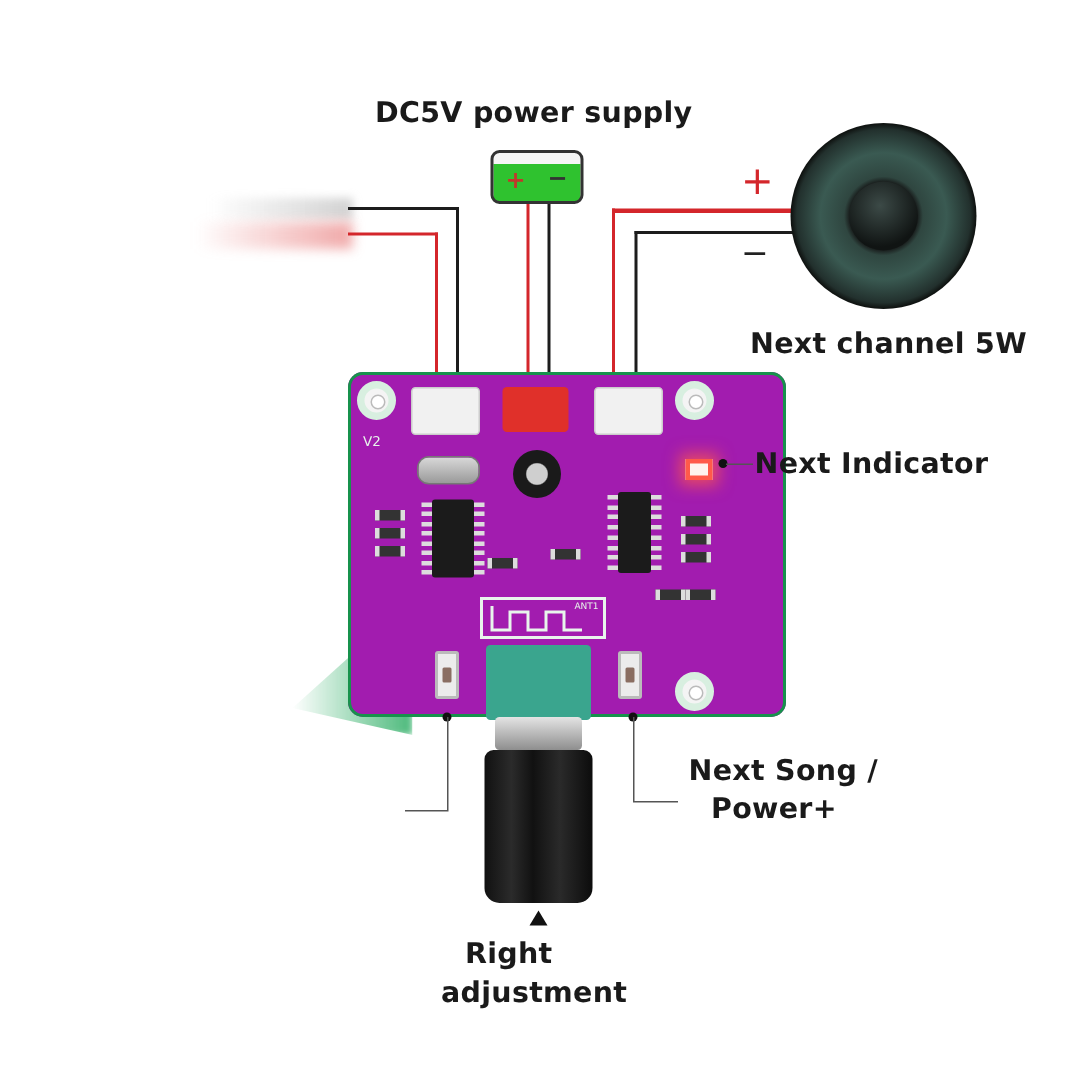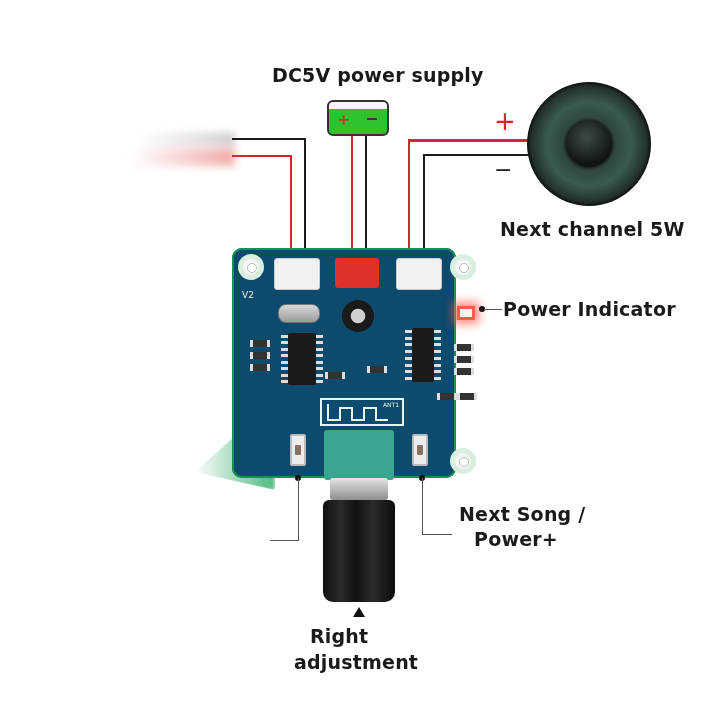--- a/index.html
+++ b/index.html
@@ -3,36 +3,36 @@
 <meta charset="utf-8">
 <style>
   html,body{margin:0;padding:0;background:#ffffff;}
   body{width:720px;height:720px;position:relative;overflow:hidden;font-family:"DejaVu Sans",sans-serif;}
   .abs{position:absolute;}
   .label{position:absolute;font-weight:bold;color:#1a1a1a;font-size:19px;letter-spacing:0.2px;white-space:nowrap;}
   .wire{position:absolute;}
   .red{background:#d4262b;}
   .blk{background:#1c1c1c;}
   .gray{background:#555;}
-  .pcb{position:absolute;left:232px;top:248px;width:224px;height:230px;background:#0c4a6e;border-radius:10px;box-shadow:inset 0 0 0 2px #17924c;}
+  .pcb{position:absolute;left:232px;top:248px;width:292px;height:230px;background:#a21caf;border-radius:10px;box-shadow:inset 0 0 0 2px #17924c;}
   .hole{position:absolute;width:26px;height:26px;border-radius:50%;background:#f4f4f4;border:5px solid #d8efe0;box-sizing:border-box;}
   .hole::after{content:"";position:absolute;left:4px;top:4px;width:8px;height:8px;border-radius:50%;background:#fff;border:1px solid #bbb;}
   .conn{position:absolute;width:44px;height:30px;border-radius:3px;}
   .chip{position:absolute;background:#1b1b1b;border-radius:2px;}
   .pinrow{position:absolute;display:flex;flex-direction:column;justify-content:space-between;}
   .pin{width:7px;height:3px;background:#ddd;}
   .smd{position:absolute;width:14px;height:7px;background:#333;border-left:3px solid #ddd;border-right:3px solid #ddd;}
   .btn{position:absolute;width:16px;height:32px;background:#ececec;border:2px solid #bbb;border-radius:2px;box-sizing:border-box;}
   .btn::after{content:"";position:absolute;left:3px;top:9px;width:6px;height:10px;background:#8a6e62;border-radius:1px;}
   .dot{position:absolute;width:6px;height:6px;border-radius:50%;background:#111;}
 </style>
 </head>
 <body>
 
-<div class="label" style="left:272px;top:64px;">DC5V power supply</div>
+<div class="label" style="left:250px;top:64px;">DC5V power supply</div>
 
 <div class="abs" style="left:327px;top:100px;width:62px;height:36px;border:2px solid #333;border-radius:6px;box-sizing:border-box;background:linear-gradient(#f6f6f6 0 22%, #2fc22f 22% 100%);">
   <span class="abs" style="left:8px;top:8px;color:#c0392b;font-size:16px;font-weight:bold;">+</span>
   <span class="abs" style="left:36px;top:7px;color:#333;font-size:16px;font-weight:bold;">−</span>
 </div>
 
 <div class="abs" style="left:140px;top:132px;width:95px;height:14px;background:linear-gradient(90deg,rgba(200,200,200,0),rgba(180,180,180,0.6));filter:blur(3px);"></div>
 <div class="abs" style="left:130px;top:148px;width:105px;height:18px;background:linear-gradient(90deg,rgba(240,150,150,0),rgba(230,110,110,0.6));filter:blur(4px);"></div>
 <div class="wire blk" style="left:232px;top:138px;width:74px;height:2px;"></div>
 <div class="wire blk" style="left:304px;top:138px;width:2px;height:124px;"></div>
@@ -138,21 +138,21 @@
   <div class="btn" style="left:180px;top:186px;"></div>
 
   <div class="abs" style="left:92px;top:182px;width:70px;height:50px;background:#3aa58e;border-radius:3px;"></div>
 </div>
 
 <div class="abs" style="left:330px;top:478px;width:58px;height:22px;background:linear-gradient(#e4e4e4,#8e8e8e);border-radius:3px;"></div>
 <div class="abs" style="left:323px;top:500px;width:72px;height:102px;background:linear-gradient(90deg,#111 0,#2b2b2b 25%,#111 45%,#2a2a2a 70%,#0c0c0c 100%);border-radius:6px 6px 10px 10px;"></div>
 
 <div class="dot" style="left:479px;top:306px;"></div>
 <div class="wire gray" style="left:484px;top:309px;width:18px;height:1px;"></div>
-<div class="label" style="left:503px;top:298px;">Power Indicator</div>
+<div class="label" style="left:503px;top:298px;">Next Indicator</div>
 
 <div class="dot" style="left:295px;top:475px;"></div>
 <div class="wire gray" style="left:298px;top:478px;width:1px;height:62px;"></div>
 <div class="wire gray" style="left:270px;top:540px;width:29px;height:1px;"></div>
 
 <div class="dot" style="left:419px;top:475px;"></div>
 <div class="wire gray" style="left:422px;top:478px;width:1px;height:56px;"></div>
 <div class="wire gray" style="left:422px;top:534px;width:30px;height:1px;"></div>
 <div class="label" style="left:459px;top:503px;">Next Song /</div>
 <div class="label" style="left:474px;top:528px;">Power+</div>

